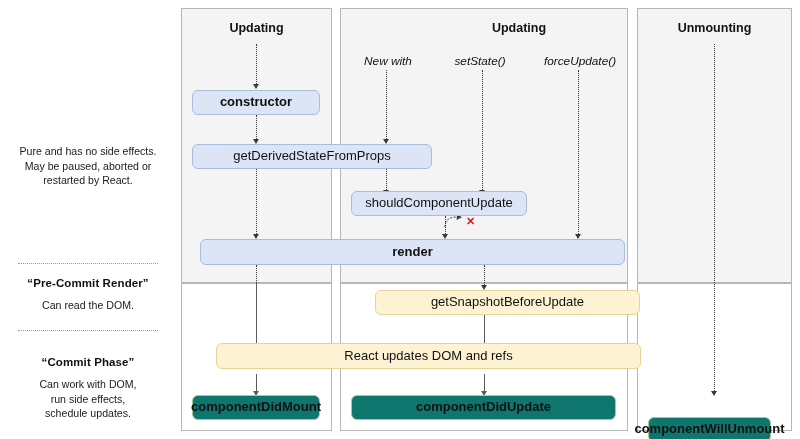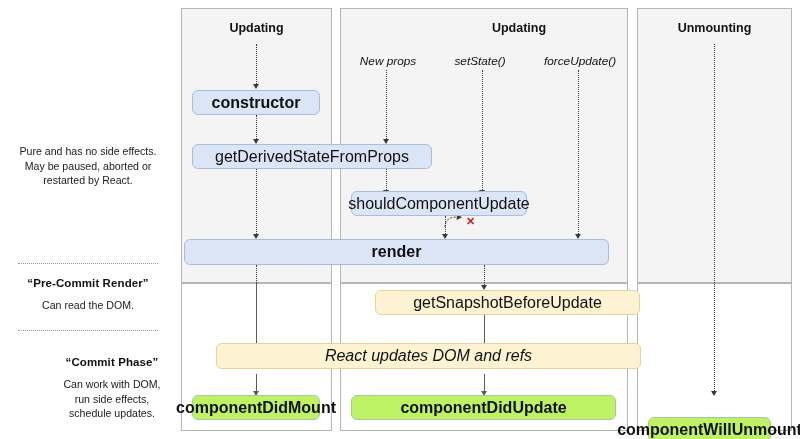--- a/index.html
+++ b/index.html
@@ -82,42 +82,42 @@
   }
 
   
   .node {
     position: absolute;
     box-sizing: border-box;
     border-radius: 6px;
     display: flex;
     align-items: center;
     justify-content: center;
-    font-size: 16px;
+    font-size: 13px;
     text-align: left;
     line-height: 1.1;
   }
   .node-blue {
     background: #dbe5f6;
     border: 1px solid #a8bddd;
     color: #111;
   }
   .node-yellow {
     background: #fdf3d3;
     border: 1px solid #e4d49a;
     color: #111;
     margin-left: 24px;
   }
   .node-green {
-    background: #bef264;
+    background: #0f766e;
     border: 1px solid #aac6a0;
     color: #111;
   }
   .bold { font-weight: bold; }
-  .italic { font-style: italic; }
+  .italic { }
 
   
   .conn {
     position: absolute;
     width: 0;
     border-left: 1px dotted #3a3a3a;
   }
   .conn-solid {
     position: absolute;
     width: 0;
@@ -165,42 +165,42 @@
 
     <div class="legend-rule" style="top:263px;"></div>
 
     <div class="legend-block" style="top:277px;">
       <div class="legend-title">“Pre-Commit Render”</div>
       <div class="legend-body" style="white-space:pre-line;">Can read the DOM.</div>
     </div>
 
     <div class="legend-rule" style="top:330px;"></div>
 
-    <div class="legend-block" style="top:356px;margin-left:24px;">
+    <div class="legend-block" style="top:356px;">
       <div class="legend-title">“Commit Phase”</div>
       <div class="legend-body" style="white-space:pre-line;">Can work with DOM,
 run side effects,
 schedule updates.</div>
     </div>
   </div>
 
   <div class="panel panel-grey" style="left:181px; top:8px; width:151px; height:275px;"></div>
   <div class="panel panel-white" style="left:181px; top:283px; width:151px; height:148px;"></div>
 
   <div class="panel panel-grey" style="left:340px; top:8px; width:288px; height:275px;"></div>
   <div class="panel panel-white" style="left:340px; top:283px; width:288px; height:148px;"></div>
 
   <div class="panel panel-grey" style="left:637px; top:8px; width:155px; height:275px;"></div>
   <div class="panel panel-white" style="left:637px; top:283px; width:155px; height:148px;"></div>
 
   <div class="col-header" style="left:181px; top:21px; width:151px;">Updating</div>
   <div class="col-header" style="left:340px; top:21px; width:288px;margin-left:35px;">Updating</div>
   <div class="col-header" style="left:637px; top:21px; width:155px;">Unmounting</div>
 
-  <div class="trigger" style="left:340px; top:54px; width:96px;">New props</div>
+  <div class="trigger" style="left:340px; top:54px; width:96px;">New with</div>
   <div class="trigger" style="left:430px; top:54px; width:100px;">setState()</div>
   <div class="trigger" style="left:525px; top:54px; width:110px;">forceUpdate()</div>
 
   <div class="conn" style="left:256px; top:44px; height:40px;"></div>
   <div class="arrowhead" style="left:253px; top:84px;"></div>
 
   <div class="conn" style="left:256px; top:115px; height:24px;"></div>
   <div class="arrowhead" style="left:253px; top:139px;"></div>
 
   <div class="conn" style="left:256px; top:169px; height:65px;"></div>
@@ -245,21 +245,21 @@
 
   <div class="conn" style="left:714px; top:44px; height:347px;"></div>
   <div class="arrowhead" style="left:711px; top:391px;"></div>
 
   <div class="node node-blue bold" style="left:192px; top:90px; width:128px; height:25px;">constructor</div>
 
   <div class="node node-blue" style="left:192px; top:144px; width:240px; height:25px;">getDerivedStateFromProps</div>
 
   <div class="node node-blue" style="left:351px; top:191px; width:176px; height:25px;">shouldComponentUpdate</div>
 
-  <div class="node node-blue bold" style="left:184px; top:239px; width:425px; height:26px;">render</div>
+  <div class="node node-blue bold" style="left:200px; top:239px; width:425px; height:26px;">render</div>
 
   <div class="node node-yellow" style="left:351px; top:290px; width:265px; height:25px;">getSnapshotBeforeUpdate</div>
 
   <div class="node node-yellow italic" style="left:192px; top:343px; width:425px; height:26px;">React updates DOM and refs</div>
 
   <div class="node node-green bold" style="left:192px; top:395px; width:128px; height:25px;">componentDidMount</div>
 
   <div class="node node-green bold" style="left:351px; top:395px; width:265px; height:25px;">componentDidUpdate</div>
 
   <div class="node node-green bold" style="left:648px; top:417px; width:123px; height:25px;">componentWillUnmount</div>

